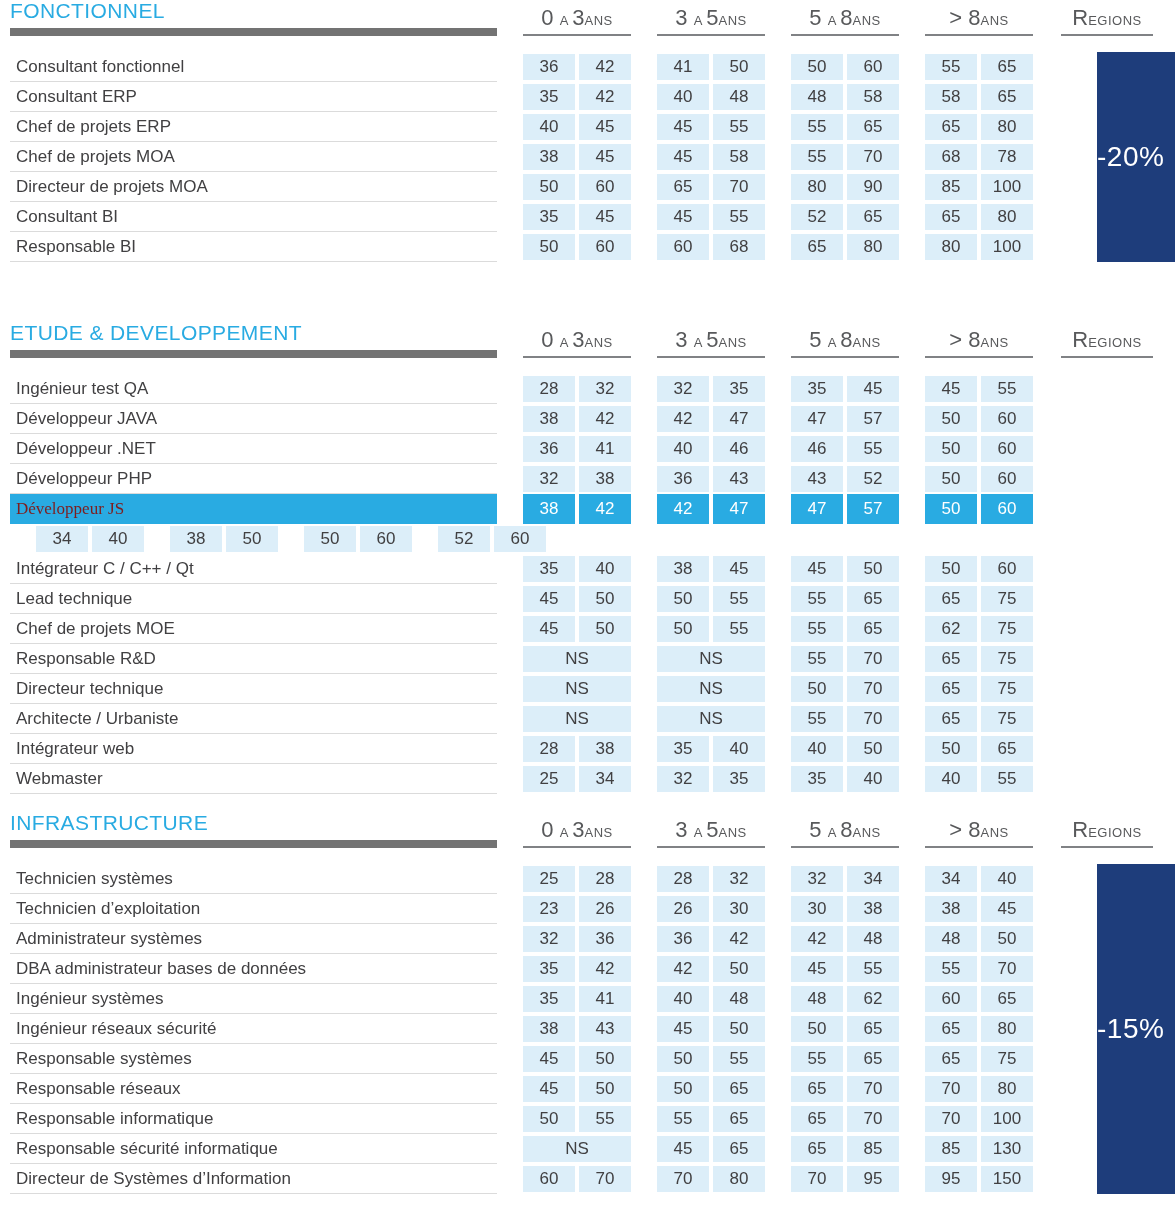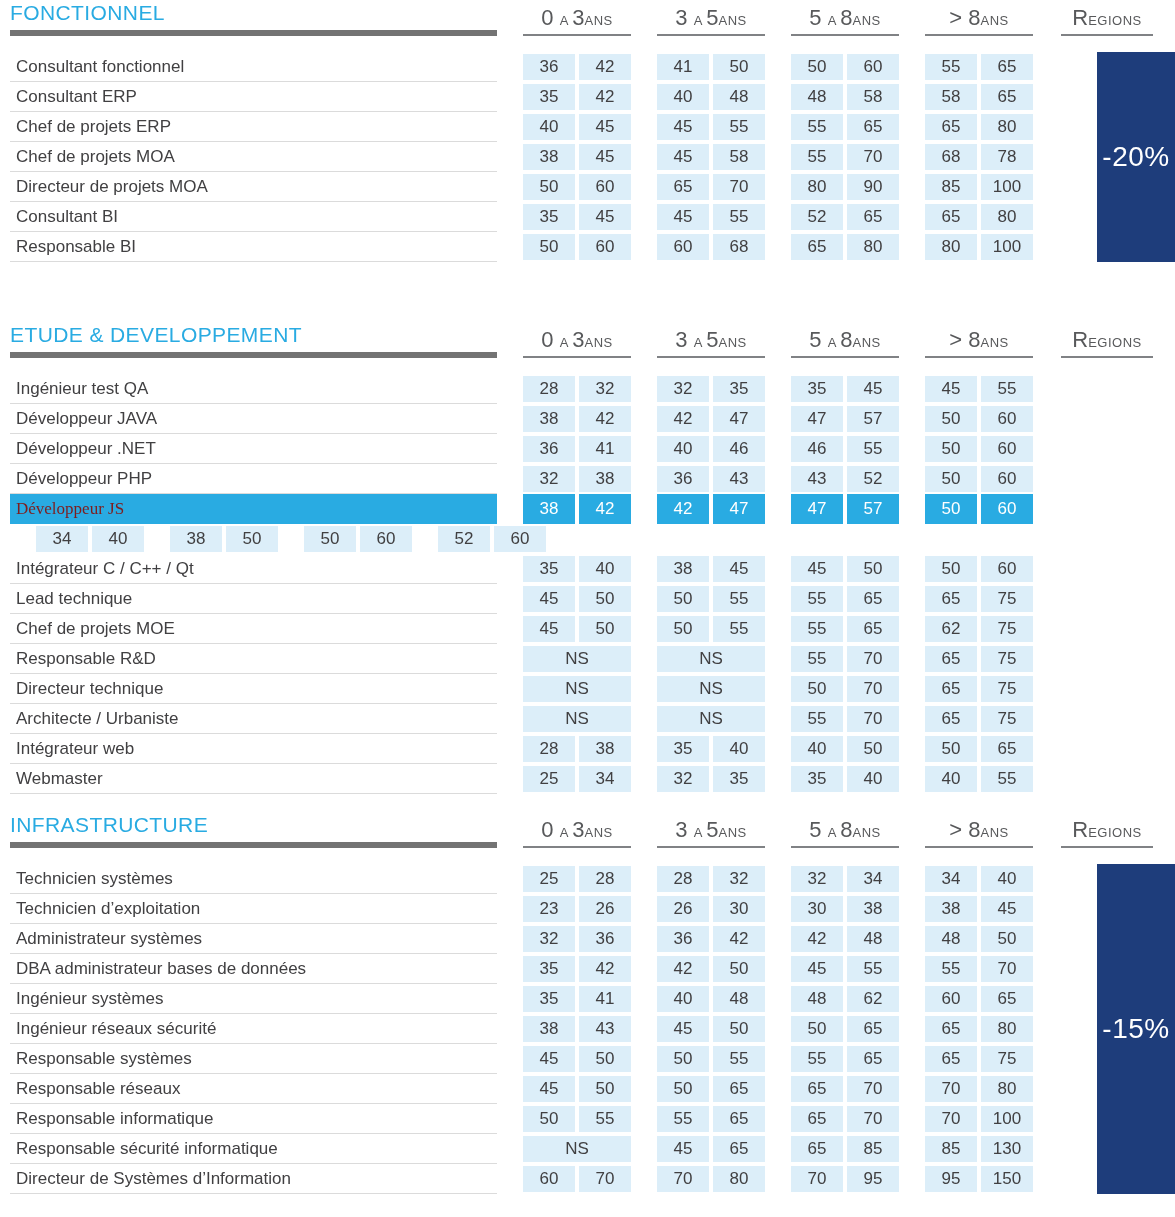--- a/index.html
+++ b/index.html
@@ -13,21 +13,21 @@
 
   .section { }
   #page .section:nth-child(2) { margin-top:68px; }
   #page .section:nth-child(3) { margin-top:26px; }
 
   .sec-head { display:flex; align-items:flex-end; height:28px; }
   .sec-title {
     width:487px;
     font-size:21px; letter-spacing:0.4px;
     color:var(--cyan,#29abe2);
-    border-bottom:6px solid #737373;
+    border-bottom:8px solid #737373;
     padding-bottom:5px;
   }
   .col-head {
     width:108px; margin-left:26px;
     text-align:center; white-space:pre;
     color:#58595b;
     border-bottom:2px solid #808285;
     padding-bottom:3px;
   }
   .col-head.regions-head { width:92px; margin-left:28px; }
@@ -51,21 +51,21 @@
     display:flex; align-items:center; justify-content:center;
     font-size:17px; color:#414042;
   }
   .cell.ns { width:112px; }
   .row.hl .row-label { background:var(--cyan,#29abe2); color:#7f1d1d; border-bottom-color:transparent;font-family:Liberation Serif, serif; }
   .row.hl .cell { background:var(--cyan,#29abe2); color:#fff; height:30px; }
 
   .region {
     width:92px; margin-left:28px;
     background:var(--navy,#1e3d7b);
-    display:flex; align-items:center; justify-content:center;
+    display:flex; align-items:center; 
   }
   .region-value { color:#ffffff; font-size:28px; letter-spacing:0.5px; }
 </style>
 </head>
 <body>
 
 <div id="page">
     <div class="section">
       <div class="sec-head">
         <div class="sec-title">FONCTIONNEL</div>

